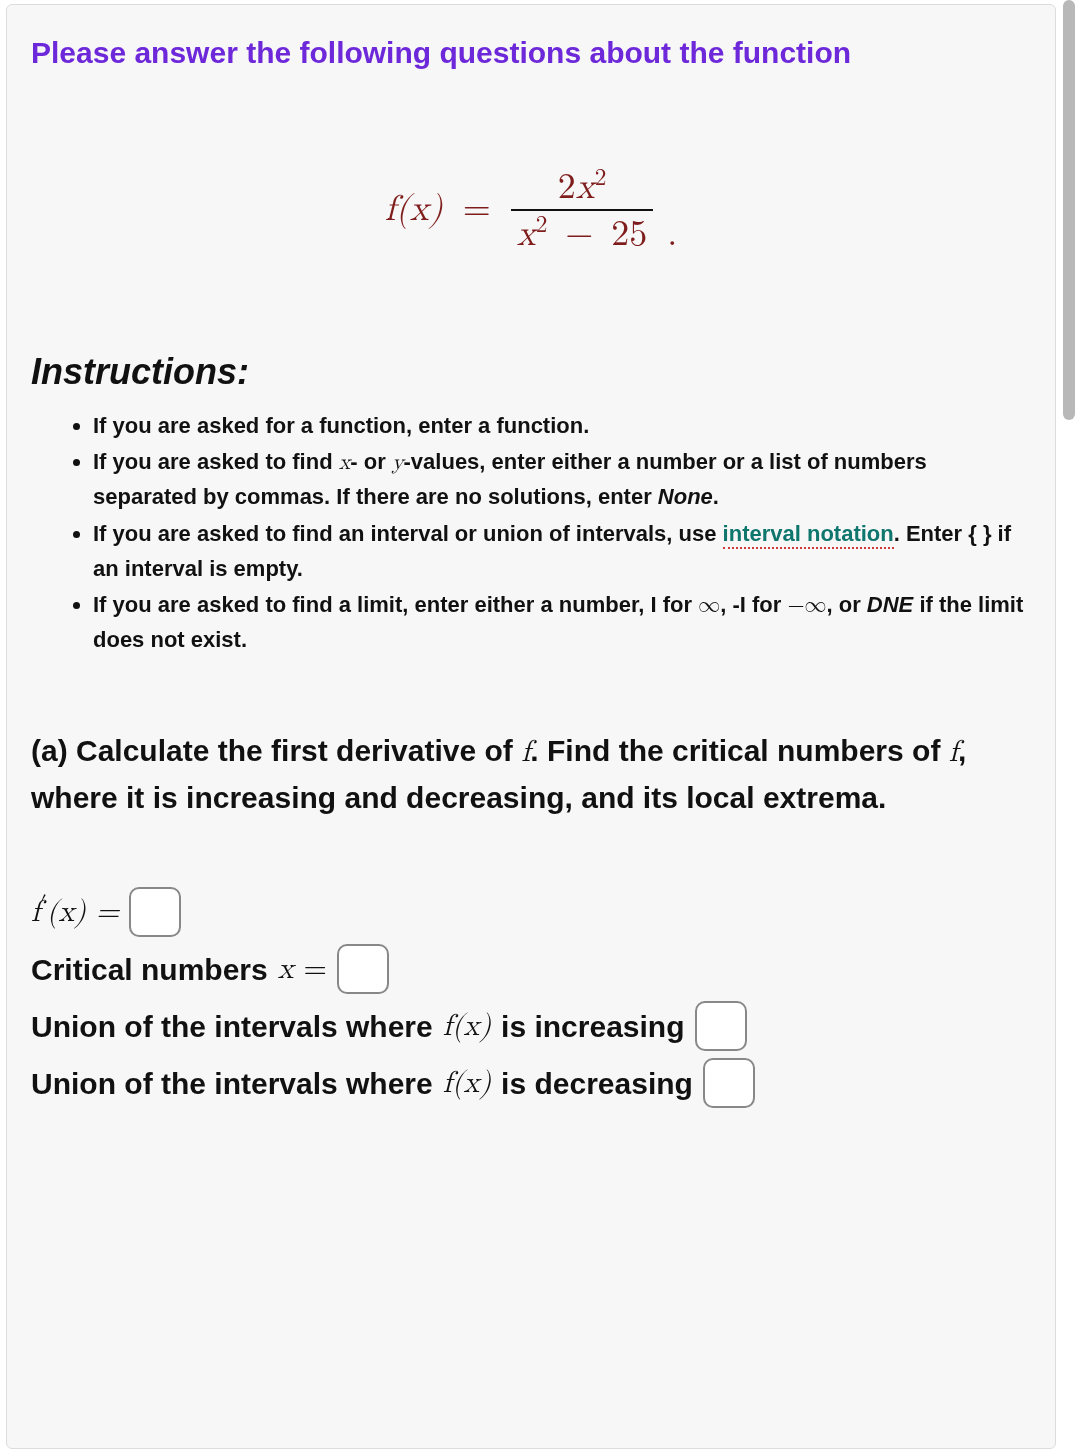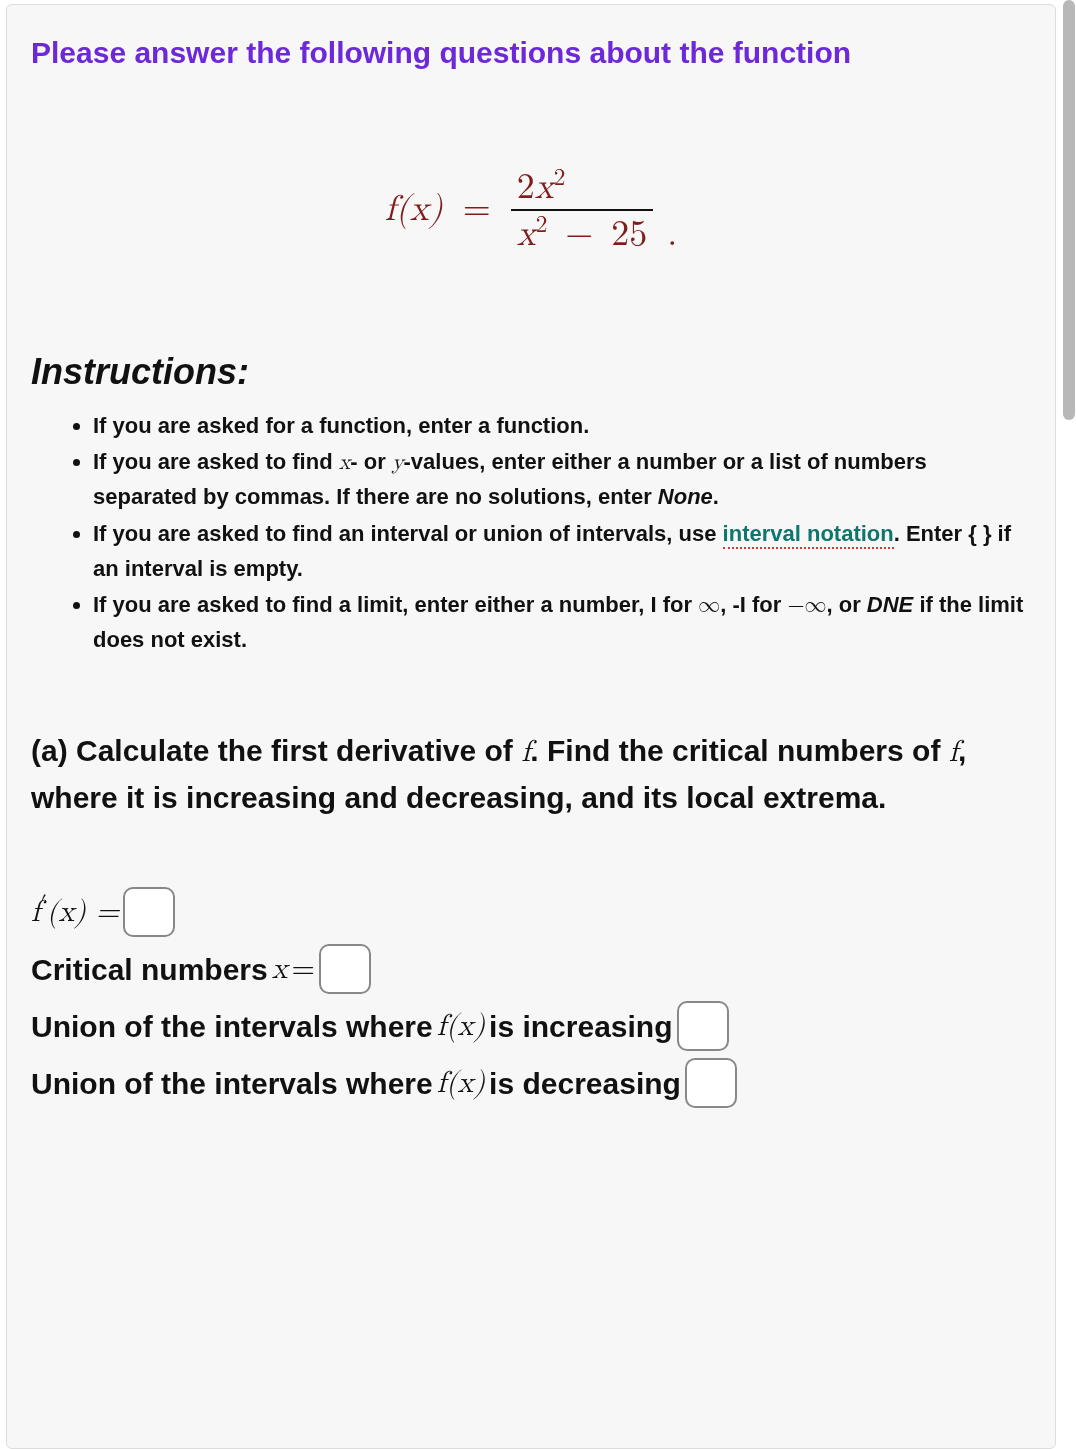--- a/index.html
+++ b/index.html
@@ -64,21 +64,21 @@
     font-style: italic;
   }
   .formula-block .eq {
     display: inline-block;
     vertical-align: middle;
     margin: 0 8px;
   }
   .frac {
     display: inline-block;
     vertical-align: middle;
-    text-align: left;
+    text-align: center;
   }
   .frac .num, .frac .den {
     display: block;
     padding: 0 6px;
     font-style: italic;
   }
   .frac .num { border-bottom: 2px solid #111; }
   .sup { font-size: 0.65em; vertical-align: super; font-style: normal; }
   .period { display:inline-block; vertical-align: bottom; margin-left:2px; }
   .instructions-head {
@@ -114,21 +114,21 @@
     margin-bottom: 64px;
   }
   .answer-line {
     font-size: 30px;
     font-weight: bold;
     color: #111;
     line-height: 1.9;
     display: flex;
     align-items: center;
     flex-wrap: wrap;
-    gap: 4px;
+    gap: 10px;
   }
   .answer-line .math {
     font-family: "Latin Modern Math","STIX Two Math","Cambria Math",Georgia,serif;
     font-weight: normal;
   }
   .answer-line .fn { font-style: italic; }
   input.ans {
     width: 52px;
     height: 50px;
     border: 2px solid #888;

